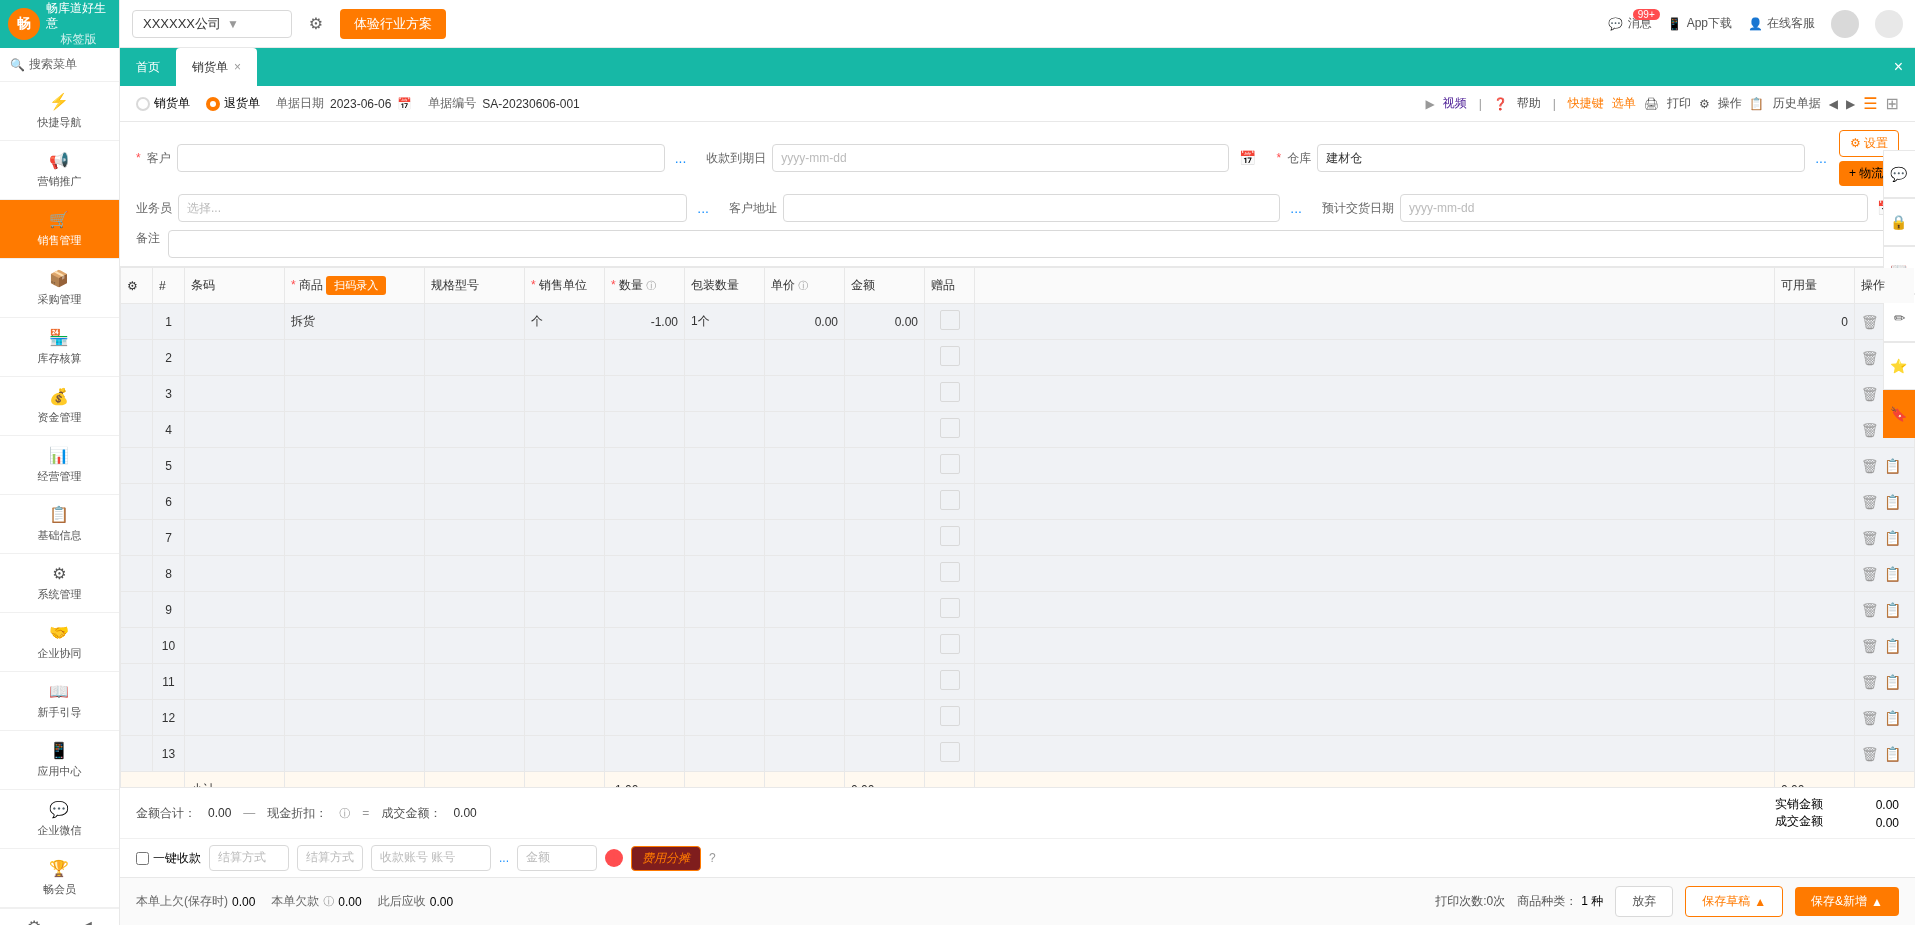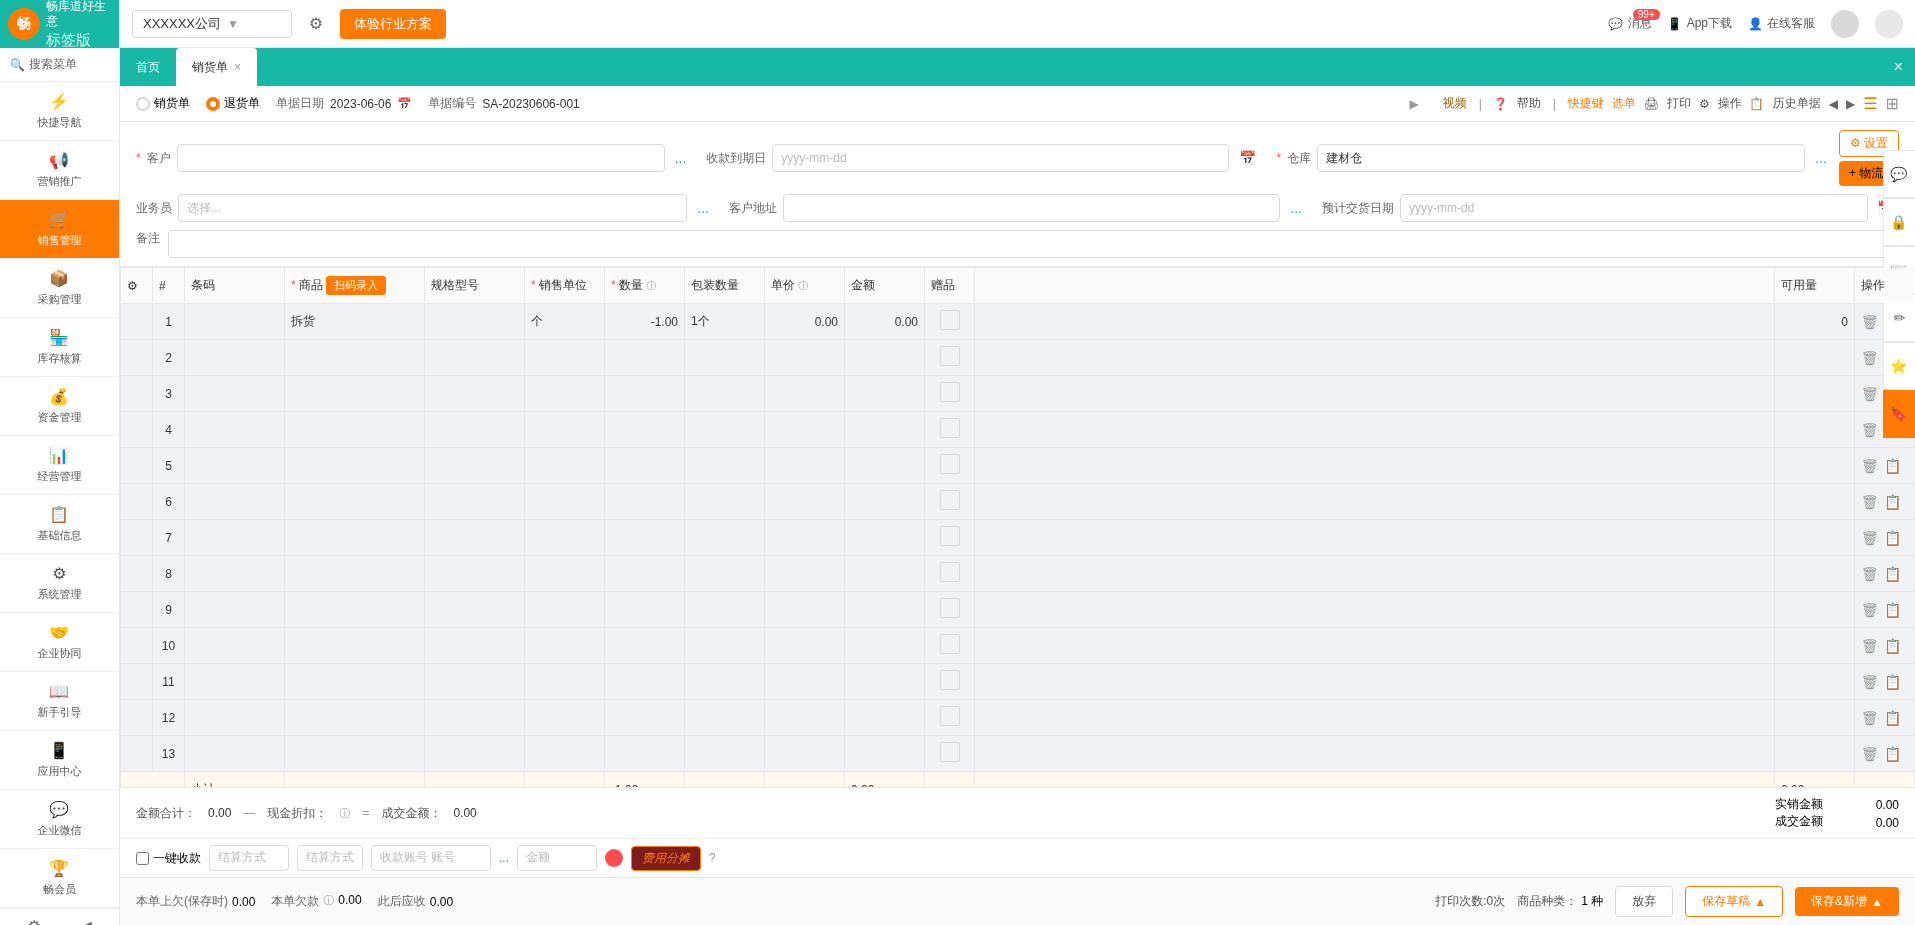--- a/index.html
+++ b/index.html
@@ -95,21 +95,21 @@
     .float-btn-icon { font-size: 14px; }
   </style>
 </head>
 <body>
 
 <div class="sidebar">
   <div class="sidebar-logo">
     <div class="logo-icon">畅</div>
     <div class="logo-text">
       <div>畅库道好生意</div>
-      <div style="font-size:15px;opacity:0.8;">标签版</div>
+      <div style="font-size:12px;opacity:0.8;text-align:center;">标签版</div>
     </div>
   </div>
   <div class="sidebar-search">
     <span>🔍</span>
     <span>搜索菜单</span>
   </div>
   <div id="sidebar-items-container">
       <div class="sidebar-item">
         <span class="icon">⚡</span>
         <span class="label">快捷导航</span>
@@ -231,21 +231,21 @@
           <span class="field-label">单据日期</span>
           <span style="font-weight:500;color:#333;">2023-06-06</span>
           <span style="color:#1890ff;cursor:pointer;">📅</span>
         </div>
         <div style="display:flex;align-items:center;gap:6px;">
           <span class="field-label">单据编号</span>
           <span style="font-weight:500;color:#333;">SA-20230606-001</span>
         </div>
         <div style="margin-left:auto;display:flex;align-items:center;gap:8px;">
           <span style="color:#999;">▶</span>
-          <span style="color:#a16207;cursor:pointer;margin-left:16px;">视频</span>
+          <span style="color:#4c1d95;cursor:pointer;">视频</span>
           <span style="color:#999;margin:0 4px;">|</span>
           <span style="color:#999;">❓</span>
           <span style="color:#555;cursor:pointer;">帮助</span>
           <span style="color:#999;margin:0 4px;">|</span>
           <span style="color:#ff7a00;cursor:pointer;font-weight:500;">快捷键</span>
           <span style="color:#ff7a00;cursor:pointer;">选单</span>
           <span style="color:#555;">🖨</span>
           <span style="color:#555;cursor:pointer;">打印</span>
           <span style="color:#555;">⚙</span>
           <span style="color:#555;cursor:pointer;">操作</span>
@@ -679,21 +679,21 @@
       </button>
       <button class="expense-btn">费用分摊</button>
       <span class="help-icon">?</span>
     </div>
 
     <div style="display:flex;align-items:center;gap:16px;padding:8px 16px;background:#fafafa;border-top:1px solid #e8e8e8;flex-shrink:0;">
       <div style="display:flex;align-items:center;gap:4px;">
         <span style="color:#666;">本单上欠(保存时)</span>
         <span style="font-weight:500;">0.00</span>
       </div>
-      <div style="display:flex;align-items:flex-start;gap:4px;">
+      <div style="display:flex;align-items:center;gap:4px;">
         <span style="color:#666;">本单欠款</span>
         <span style="color:#999;font-size:11px;">ⓘ</span>
         <span style="font-weight:500;">0.00</span>
       </div>
       <div style="display:flex;align-items:center;gap:4px;">
         <span style="color:#666;">此后应收</span>
         <span style="font-weight:500;">0.00</span>
       </div>
       <div style="margin-left:auto;display:flex;align-items:center;gap:12px;">
         <span style="color:#555;">打印次数:0次</span>

